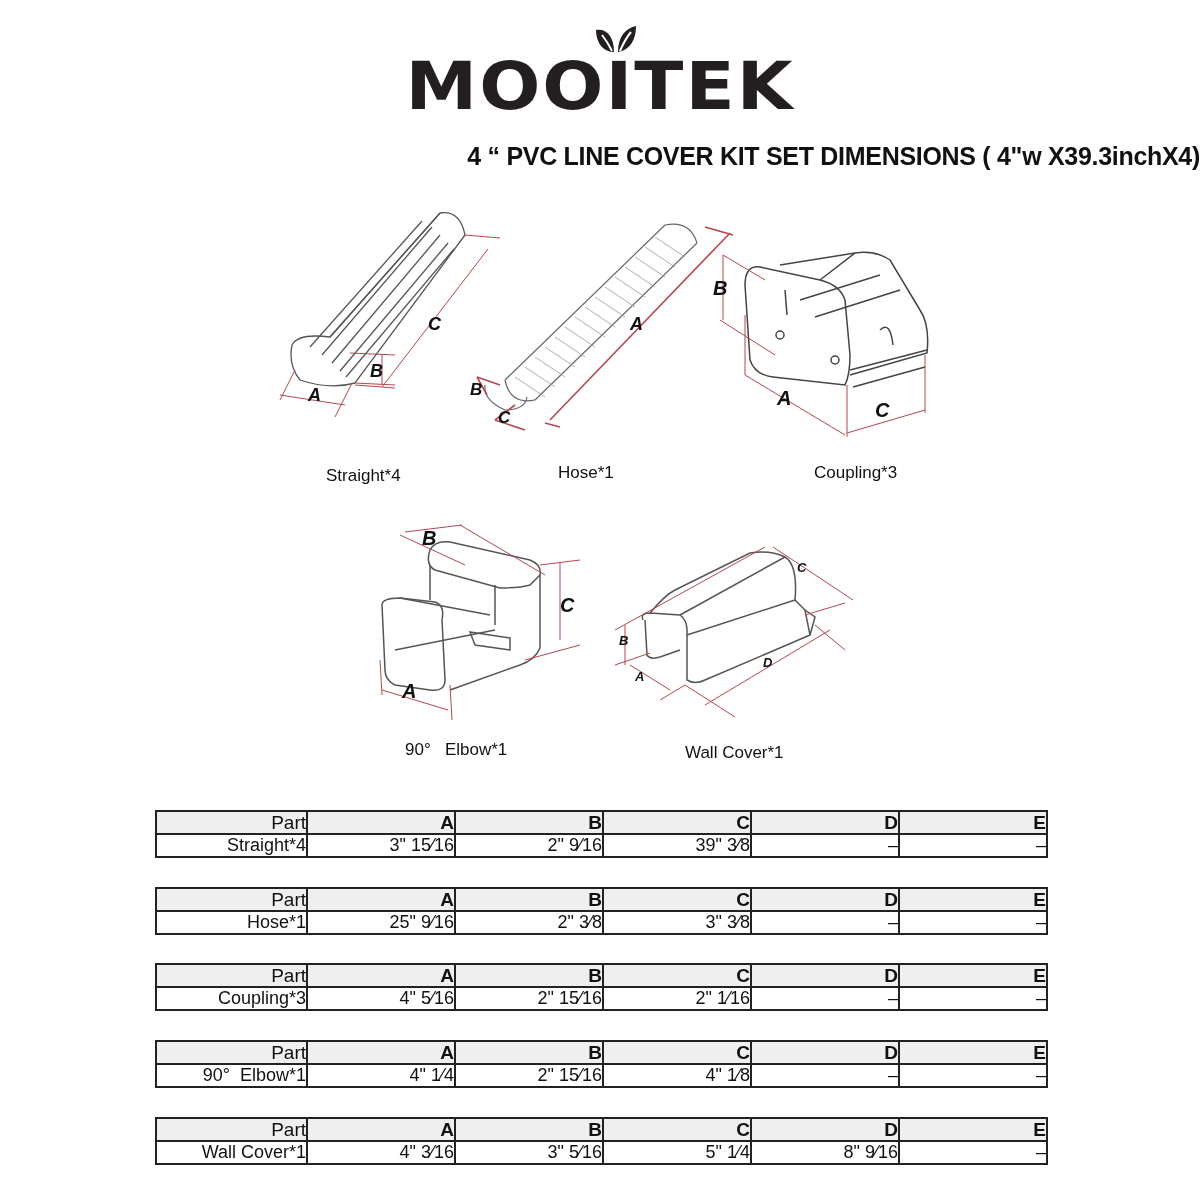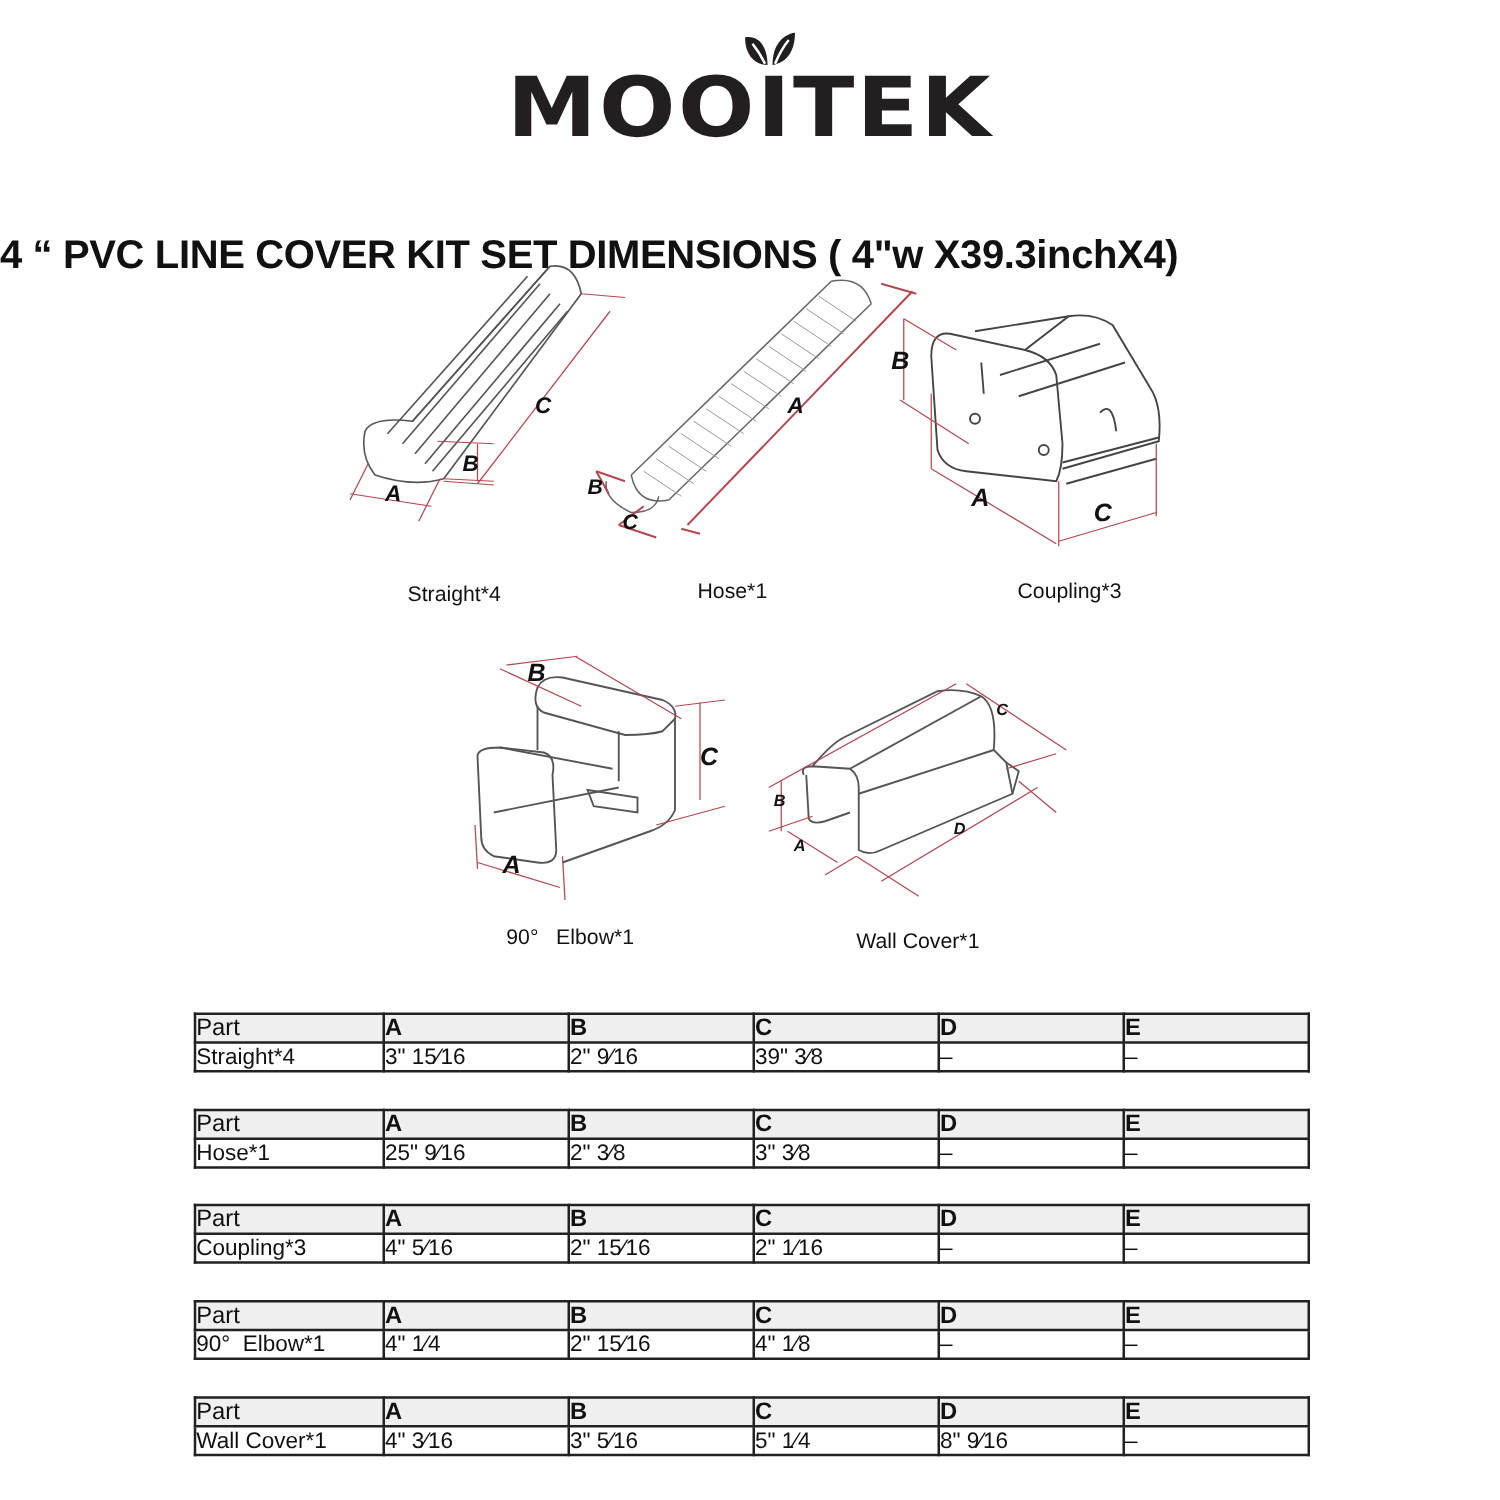--- a/index.html
+++ b/index.html
@@ -1,25 +1,25 @@
 <!DOCTYPE html>
 <html><head>
 <meta charset="utf-8">
 <style>
   html, body { margin:0; padding:0; background:#ffffff; }
   body { width:1200px; height:1200px; position:relative; overflow:hidden; font-family:"Liberation Sans", sans-serif; color:#111; }
   .logo-leaf { position:absolute; left:592px; top:26px; }
   .logo-text { position:absolute; left:0; width:1200px; top:50px; text-align:center; font-family:"DejaVu Sans", sans-serif; font-weight:bold; font-size:72px; letter-spacing:2px; color:#231f20; line-height:1; transform:scaleY(0.92); }
-  .title { position:absolute; left:0; width:1200px; top:142px; text-align:left; font-family:"Liberation Sans", sans-serif; font-weight:bold; font-size:32px; color:#111; letter-spacing:-0.3px;margin-top:43px; }
+  .title { position:absolute; left:0; width:1200px; top:142px; text-align:right; font-family:"Liberation Sans", sans-serif; font-weight:bold; font-size:25px; color:#111; letter-spacing:-0.3px; }
   .fig { position:absolute; }
   .fig svg { position:absolute; left:0; top:0; overflow:visible; }
   .caption { position:absolute; font-size:17px; color:#111; white-space:pre; }
   .dim { font-family:"Liberation Sans", sans-serif; font-style:italic; font-weight:bold; fill:#111; }
   table.spec { position:absolute; left:155px; width:891px; border-collapse:collapse; table-layout:fixed; }
-  table.spec td { border:2px solid #222; height:21px; padding:0; text-align:left; vertical-align:middle; font-size:18px; line-height:19px; }
+  table.spec td { border:2px solid #222; height:21px; padding:0; text-align:right; vertical-align:middle; font-size:18px; line-height:19px; }
   table.spec tr.head td { background:#efefef; font-weight:bold; font-size:19px; }
   table.spec tr.head td.partcol { font-weight:normal; }
   table.spec col.c0 { width:151px; }
   table.spec col.cx { width:148px; }
 </style>
 </head>
 <body>
 
 <div class="logo-leaf">
   <svg width="48" height="30" viewBox="0 0 48 30">

